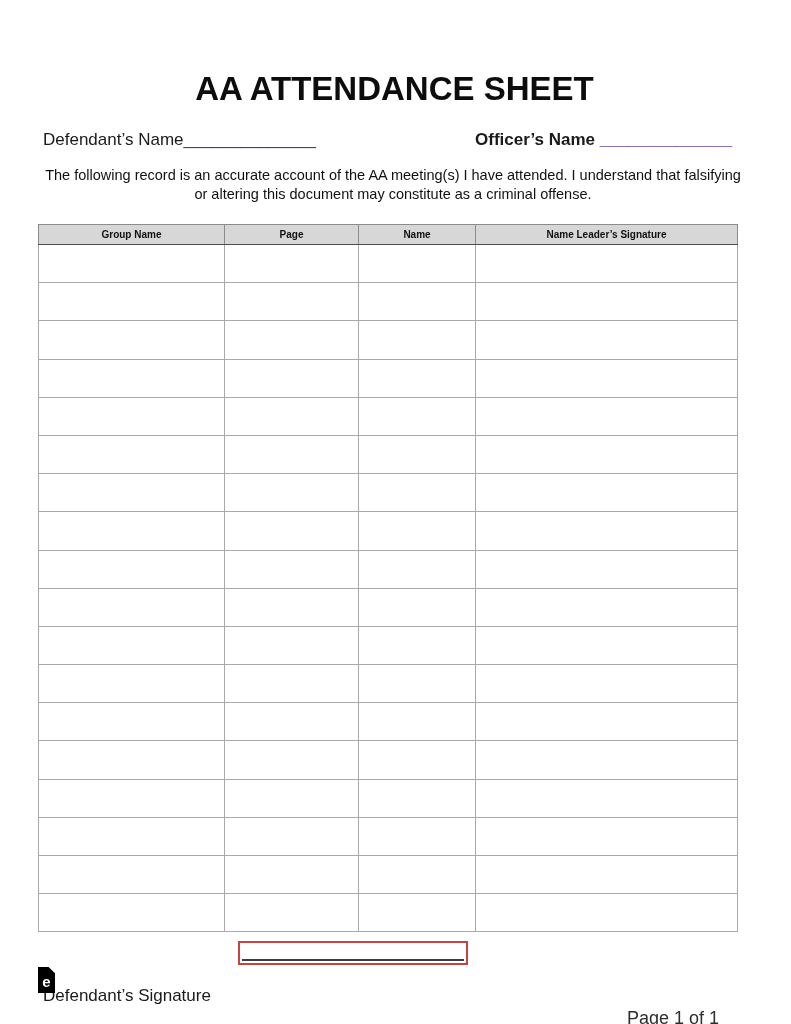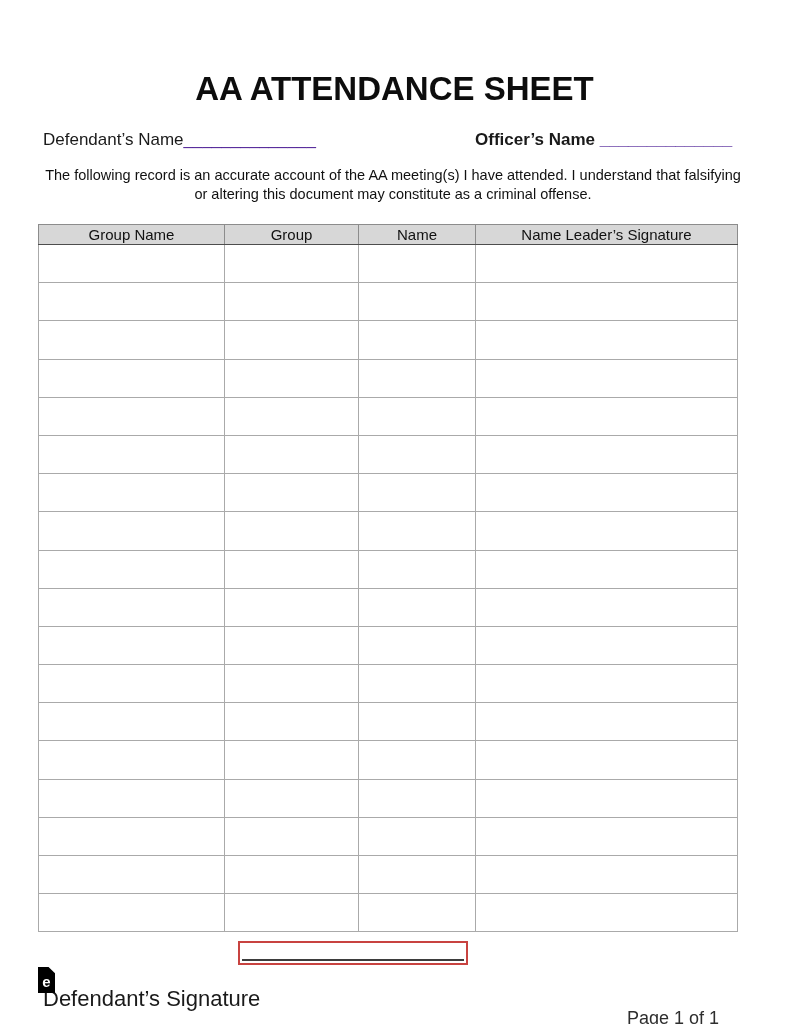--- a/index.html
+++ b/index.html
@@ -57,40 +57,40 @@
     border-collapse: collapse;
     table-layout: fixed;
     border: 1px solid var(--outer-border);
   }
   table.attendance thead tr { height: 20px; }
   table.attendance tbody tr { height: 38.2px; }
   table.attendance th {
     background: var(--header-bg);
     border: 1px solid var(--outer-border);
     border-bottom: 1px solid var(--header-underline);
-    font-size: 15px;
-    font-weight: normal;
+    font-size: 10px;
+    font-weight: bold;
     text-align: center;
     vertical-align: middle;
     color: #111111;
   }
   table.attendance td {
     border: 1px solid var(--grid-line);
     background: #ffffff;
   }
   table.attendance th:nth-child(1), table.attendance td:nth-child(1) { width: 186px; }
   table.attendance th:nth-child(2), table.attendance td:nth-child(2) { width: 134px; }
   table.attendance th:nth-child(3), table.attendance td:nth-child(3) { width: 117px; }
   table.attendance th:nth-child(4), table.attendance td:nth-child(4) { width: 262px; }
   .signature-row { position: absolute; top: 943px; left: 0; width: 100%; }
   .signature-label {
     position: absolute;
     left: 43px;
     top: 0;
-    font-size: 22px;
+    font-size: 17px;
     white-space: nowrap;
     margin-top: 43px;
   }
   .signature-box {
     position: absolute;
     left: 238px;
     top: -2px;
     width: 230px;
     height: 24px;
     border: 2px solid var(--signature-box-border);
@@ -140,21 +140,21 @@
       <span>Officer’s Name </span><span class="blank-line">______________</span>
     </div>
   </div>
 
   <div class="intro-paragraph">The following record is an accurate account of the AA meeting(s) I have attended. I understand that falsifying or altering this document may constitute as a criminal offense.</div>
 
   <table class="attendance">
     <thead>
       <tr id="table-head-row">
           <th>Group Name</th>
-          <th>Group</th>
+          <th>Page</th>
           <th>Name</th>
           <th>Name Leader’s Signature</th>
         </tr>
     </thead>
     <tbody id="table-body">
         <tr>
           <td></td>
           <td></td>
           <td></td>
           <td></td>

